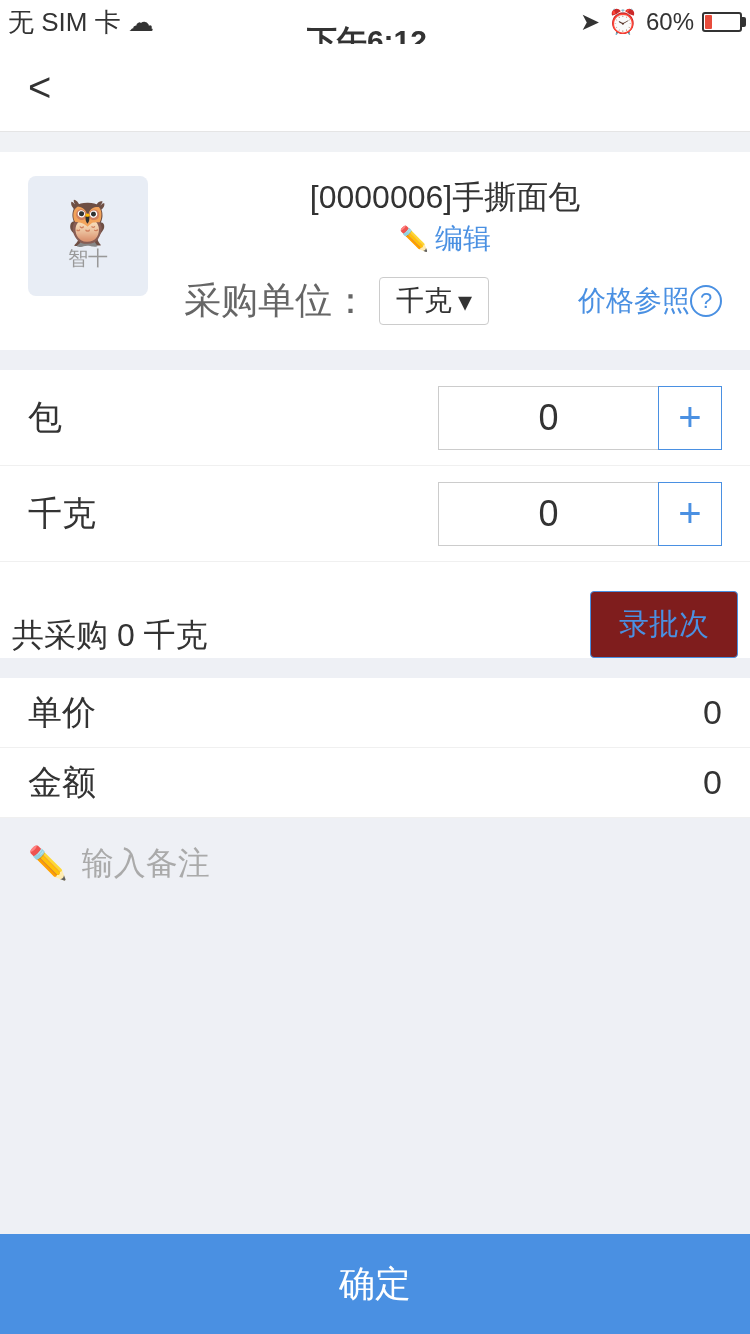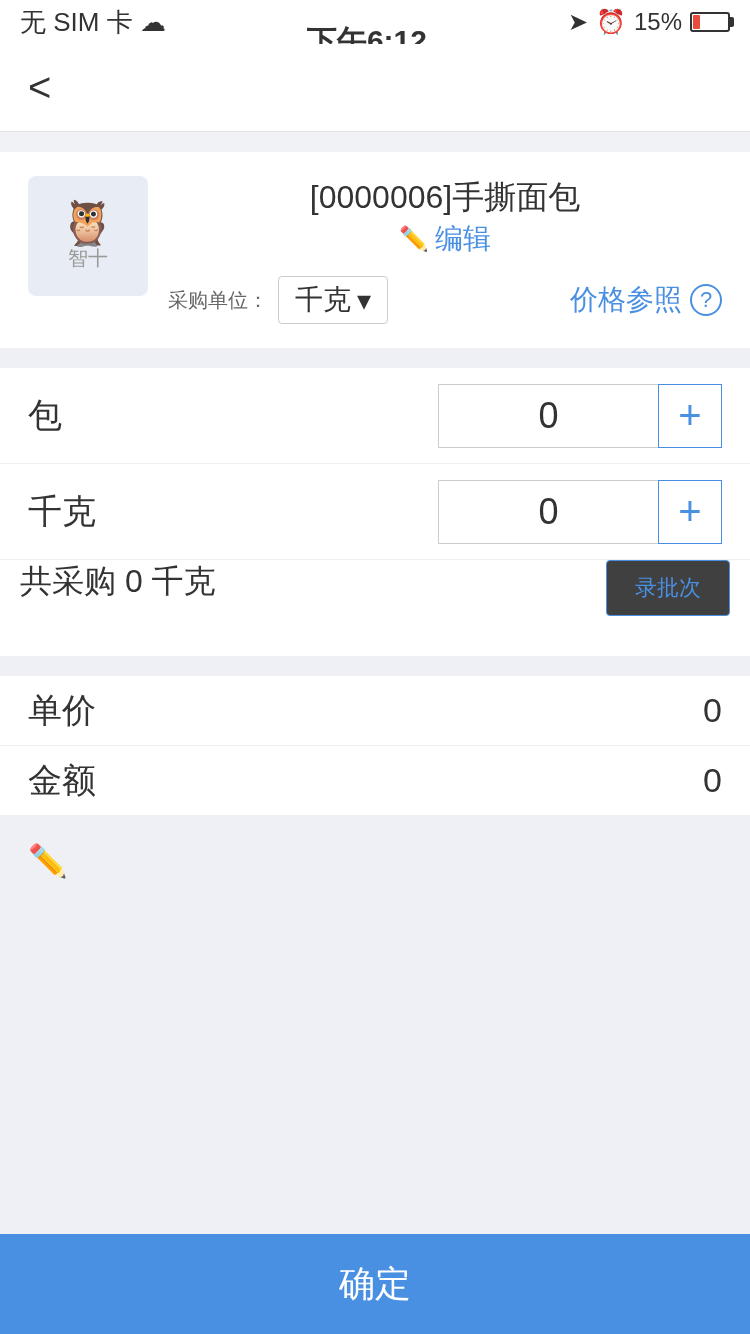--- a/index.html
+++ b/index.html
@@ -14,21 +14,21 @@
     }
 
     
     .status-bar {
       width: 750px;
       height: 44px;
       background: #fff;
       display: flex;
       align-items: center;
       justify-content: space-between;
-      padding: 0 20px;
+      padding: 0 8px;
       font-size: 28px;
       font-weight: 500;
     }
     .status-left {
       display: flex;
       align-items: center;
       gap: 8px;
       font-size: 26px;
     }
     .status-center {
@@ -155,42 +155,42 @@
     .edit-icon-small {
       font-size: 24px;
     }
     .unit-row {
       margin-top: 18px;
       display: flex;
       align-items: center;
       justify-content: space-between;
     }
     .unit-label {
-      font-size: 20px;
+      font-size: 37px;
       color: #666;
+      margin-left: 16px;
     }
     .unit-select {
       border: 1px solid #ccc;
       border-radius: 4px;
       padding: 4px 16px;
       font-size: 28px;
       color: #333;
       background: #fff;
       display: flex;
       align-items: center;
       gap: 6px;
       cursor: pointer;
       margin-left: 10px;
     }
     .price-ref {
       color: #4a90e2;
       font-size: 28px;
       display: flex;
       align-items: center;
-      gap: 8px;
       cursor: pointer;
     }
     .price-ref-help {
       width: 32px;
       height: 32px;
       border: 2px solid #4a90e2;
       border-radius: 50%;
       display: flex;
       align-items: center;
       justify-content: center;
@@ -252,37 +252,37 @@
       display: flex;
       align-items: center;
       justify-content: center;
       cursor: pointer;
       font-weight: 300;
     }
 
     
     .summary-row {
       display: flex;
-      align-items: flex-start;
+      align-items: flex-end;
       justify-content: space-between;
-      padding: 0 20px;
+      padding: 0 12px;
       height: 96px;
       background: #fff;
     }
     .summary-text {
       font-size: 32px;
       color: #333;
     }
     .record-btn {
       border: 1.5px solid #4a90e2;
       color: #4a90e2;
-      background: #404040;
+      background: #7f1d1d;
       border-radius: 4px;
       padding: 12px 28px;
-      font-size: 22px;
+      font-size: 30px;
       cursor: pointer;
     }
 
     
     .price-section {
       background: #fff;
       margin-top: 0;
     }
     .price-row {
       display: flex;
@@ -354,21 +354,21 @@
 <div class="page-content">
 
   <div class="status-bar">
     <div class="status-left">
       <span>无 SIM 卡 ☁</span>
     </div>
     <div class="status-center">下午6:12</div>
     <div class="status-right">
       <span>➤</span>
       <span>⏰</span>
-      <span>15%</span>
+      <span>60%</span>
       <span class="battery-icon">
         <span class="battery-body">
             <span class="battery-fill"></span>
           </span>
       </span>
     </div>
   </div>
 
   <div class="nav-bar">
     <span class="nav-back">&lt;</span>
@@ -443,19 +443,20 @@
       <span class="price-row-value">0</span>
     </div>
     <div class="price-row">
       <span class="price-row-label">金额</span>
       <span class="price-row-value">0</span>
     </div>
   </div>
 
   <div class="note-section">
     <span class="note-icon">✏️</span>
+    <span class="note-placeholder">输入备注</span>
   </div>
 
   <div class="empty-space"></div>
 
 </div>
 
 <button class="confirm-btn">确定</button>
 
 </body></html>

